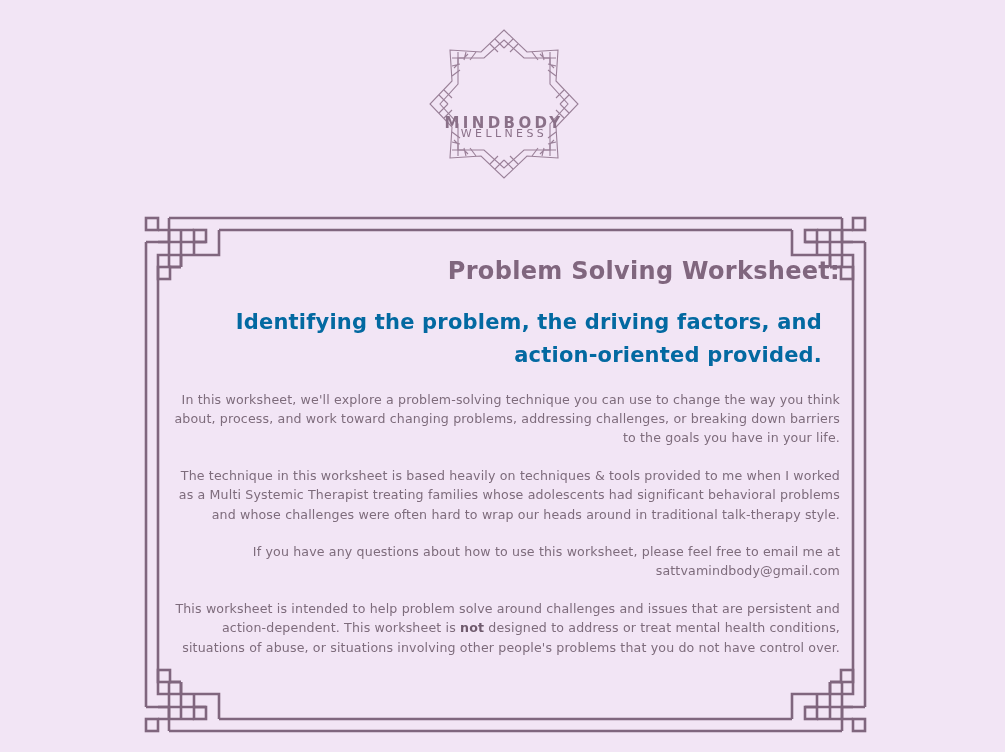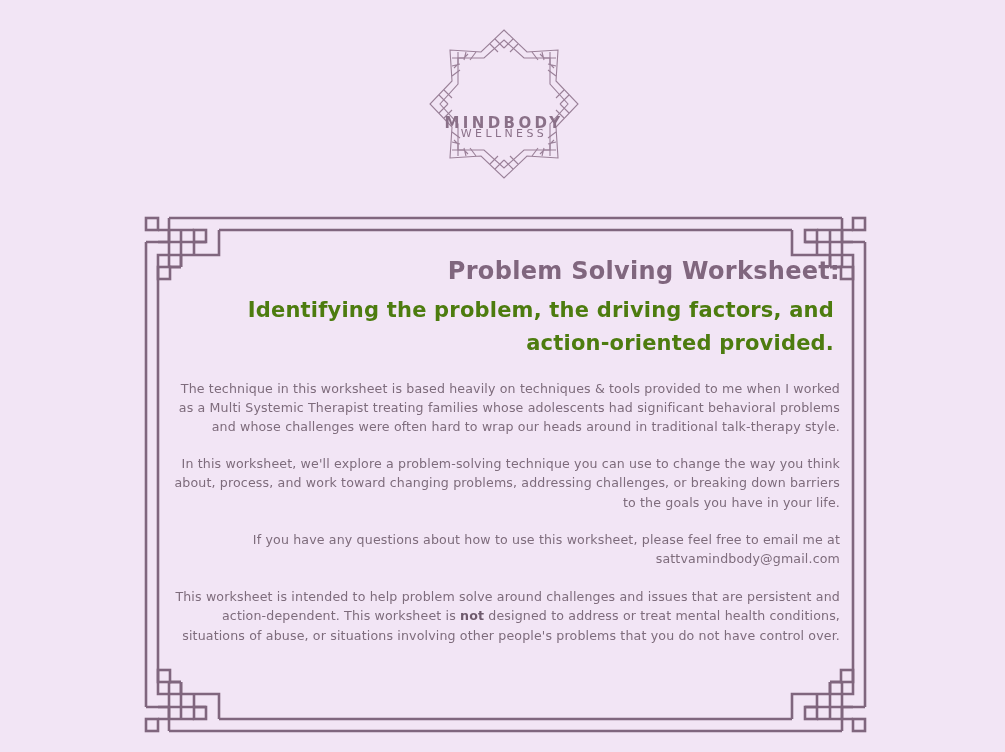--- a/index.html
+++ b/index.html
@@ -71,22 +71,22 @@
     line-height: 34px;
     margin: 0;
     color: #80667e;
     letter-spacing: 0.3px;
   }
   .subtitle {
     font-family: "DejaVu Sans", sans-serif;
     font-weight: bold;
     font-size: 21px;
     line-height: 33px;
-    margin: 6px;
-    color: #4d7c0f;
+    margin: 18px;
+    color: #0369a1;
     letter-spacing: 0.2px;
   }
   .para {
     font-size: 12.6px;
     line-height: 19.2px;
     color: #7e6c7c;
     margin: 0;
     letter-spacing: 0.15px;
   }
   .p1 { margin-top: 18px; }
@@ -182,20 +182,20 @@
     </g>
 </svg>
 
 <div class="content">
   <h1 class="title">Problem Solving Worksheet:</h1>
   <h2 class="subtitle">
     <span>Identifying the problem, the driving factors, and</span><br>
     <span>action-oriented provided.</span>
   </h2>
 
+  <p class="para p1">In this worksheet, we'll explore a problem-solving technique you can use to change the way you think about, process, and work toward changing problems, addressing challenges, or breaking down barriers to the goals you have in your life.</p>
+
   <p class="para p2">The technique in this worksheet is based heavily on techniques &amp; tools provided to me when I worked as a Multi Systemic Therapist treating families whose adolescents had significant behavioral problems and whose challenges were often hard to wrap our heads around in traditional talk-therapy style.</p>
-
-  <p class="para p1">In this worksheet, we'll explore a problem-solving technique you can use to change the way you think about, process, and work toward changing problems, addressing challenges, or breaking down barriers to the goals you have in your life.</p>
 
   <p class="para p4"><span>If you have any questions about how to use this worksheet, please feel free to email me at </span><span>sattvamindbody@gmail.com</span></p>
 
   <p class="para p3"><span>This worksheet is intended to help problem solve around challenges and issues that are persistent and action-dependent. This worksheet is </span><b>not</b><span> designed to address or treat mental health conditions, situations of abuse, or situations involving other people's problems that you do not have control over.</span></p>
 </div>
 
 </body></html>

